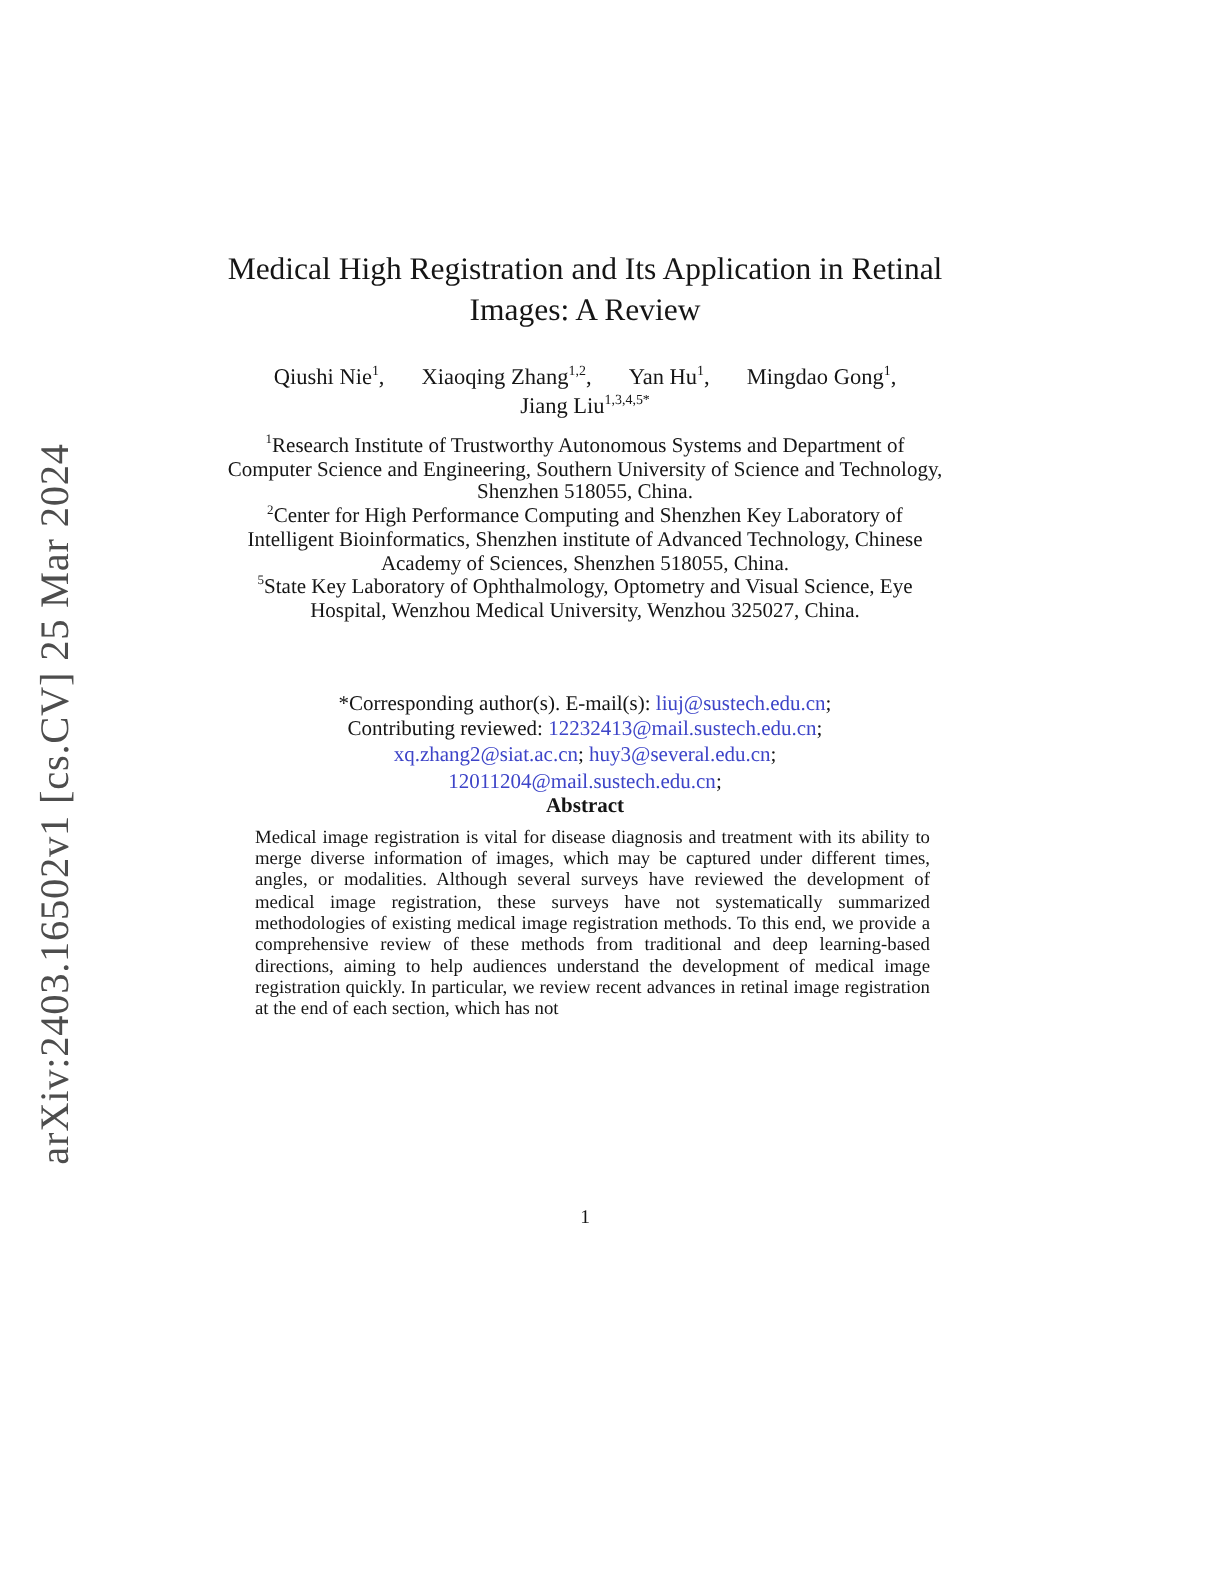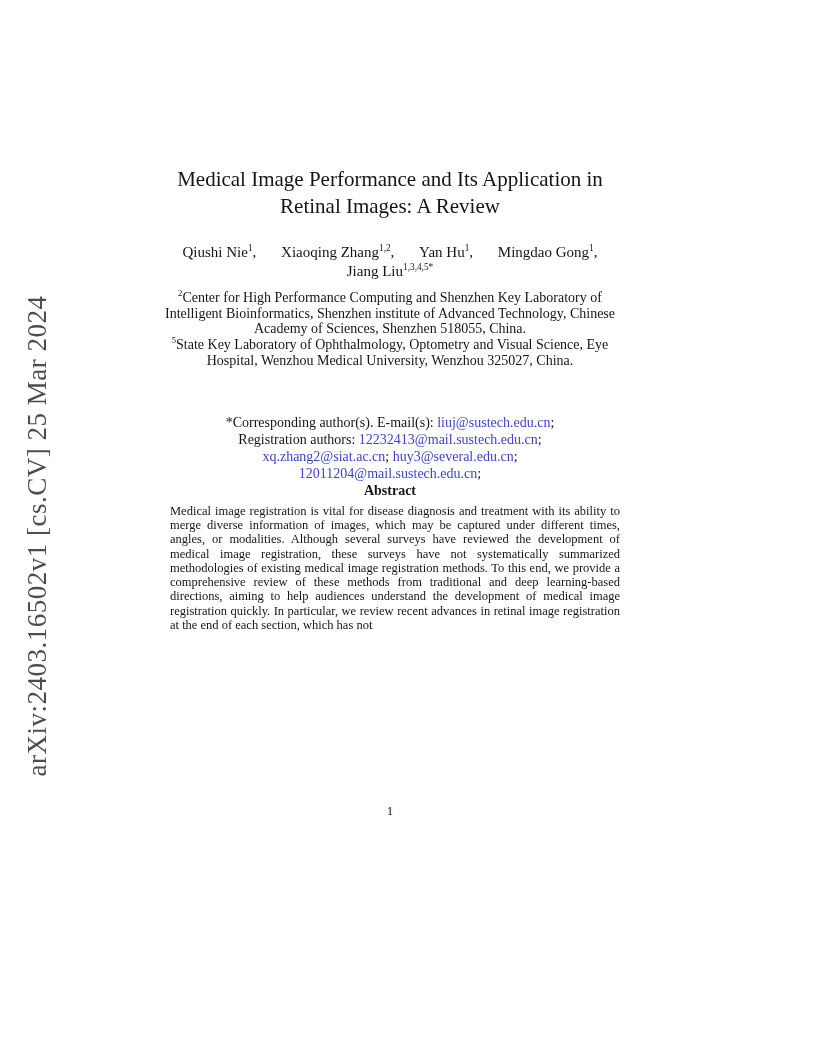--- a/index.html
+++ b/index.html
@@ -85,46 +85,47 @@
 </style>
 </head>
 <body>
 
 <div class="page">
 
   <div class="watermark" style="color: rgb(77, 77, 77);">arXiv:2403.16502v1  [cs.CV]  25 Mar 2024</div>
 
   <div class="content">
 
-    <h1 class="title">Medical Image Performance and Its Application in Retinal Images: A Review</h1>
+    <h1 class="title">Medical High Registration and Its Application in Retinal Images: A Review</h1>
 
     <div class="authors">
       <div class="author-line">
         <span class="author"><span>Qiushi Nie</span><sup>1</sup><span>,</span></span>
         <span class="author"><span>Xiaoqing Zhang</span><sup>1,2</sup><span>,</span></span>
         <span class="author"><span>Yan Hu</span><sup>1</sup><span>,</span></span>
         <span class="author"><span>Mingdao Gong</span><sup>1</sup><span>,</span></span>
       </div>
       <div class="author-line">
         <span class="author"><span>Jiang Liu</span><sup>1,3,4,5*</sup><span></span></span>
       </div>
     </div>
 
     <div class="affiliations">
+      <div class="affiliation"><sup>1</sup><span>Research Institute of Trustworthy Autonomous Systems and Department of Computer Science and Engineering, Southern University of Science and Technology, Shenzhen 518055, China.</span></div>
       <div class="affiliation"><sup>2</sup><span>Center for High Performance Computing and Shenzhen Key Laboratory of Intelligent Bioinformatics, Shenzhen institute of Advanced Technology, Chinese Academy of Sciences, Shenzhen 518055, China.</span></div>
       <div class="affiliation"><sup>5</sup><span>State Key Laboratory of Ophthalmology, Optometry and Visual Science, Eye Hospital, Wenzhou Medical University, Wenzhou 325027, China.</span></div>
     </div>
 
     <div class="emails">
       <div class="email-line">
         <span>*Corresponding author(s). E-mail(s):</span>
         <a class="email-link" style="color: rgb(61, 68, 200);">liuj@sustech.edu.cn</a><span>;</span>
       </div>
       <div class="email-line">
-        <span>Registration authors:</span>
+        <span>Contributing reviewed:</span>
         <a class="email-link" style="color: rgb(61, 68, 200); margin-top: 20px;">12232413@mail.sustech.edu.cn</a><span>;</span>
       </div>
       <div class="email-line">
         <a class="email-link" style="color: rgb(61, 68, 200);">xq.zhang2@siat.ac.cn</a><span>;</span>
         <a class="email-link" style="color: rgb(61, 68, 200);">huy3@several.edu.cn</a><span>;</span>
       </div>
       <div class="email-line">
         <a class="email-link" style="color: rgb(61, 68, 200); text-align: center;">12011204@mail.sustech.edu.cn</a><span>;</span>
       </div>
     </div>

